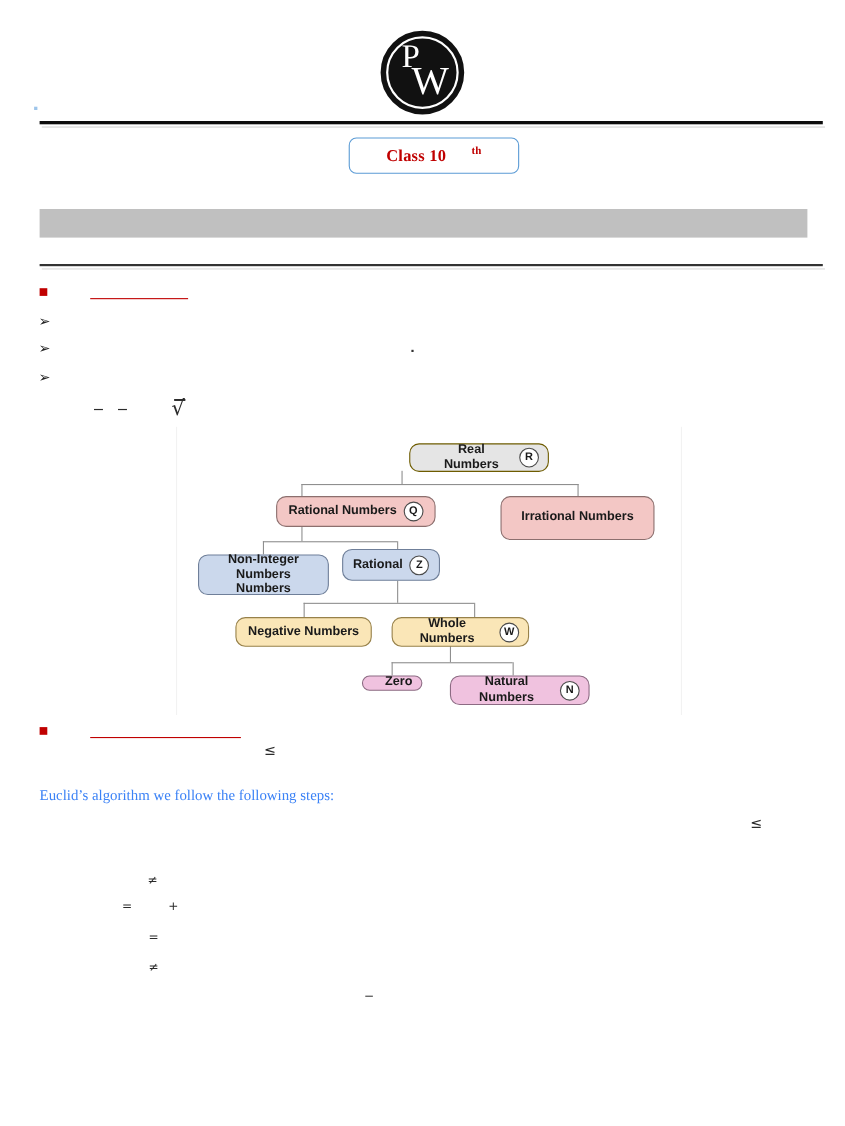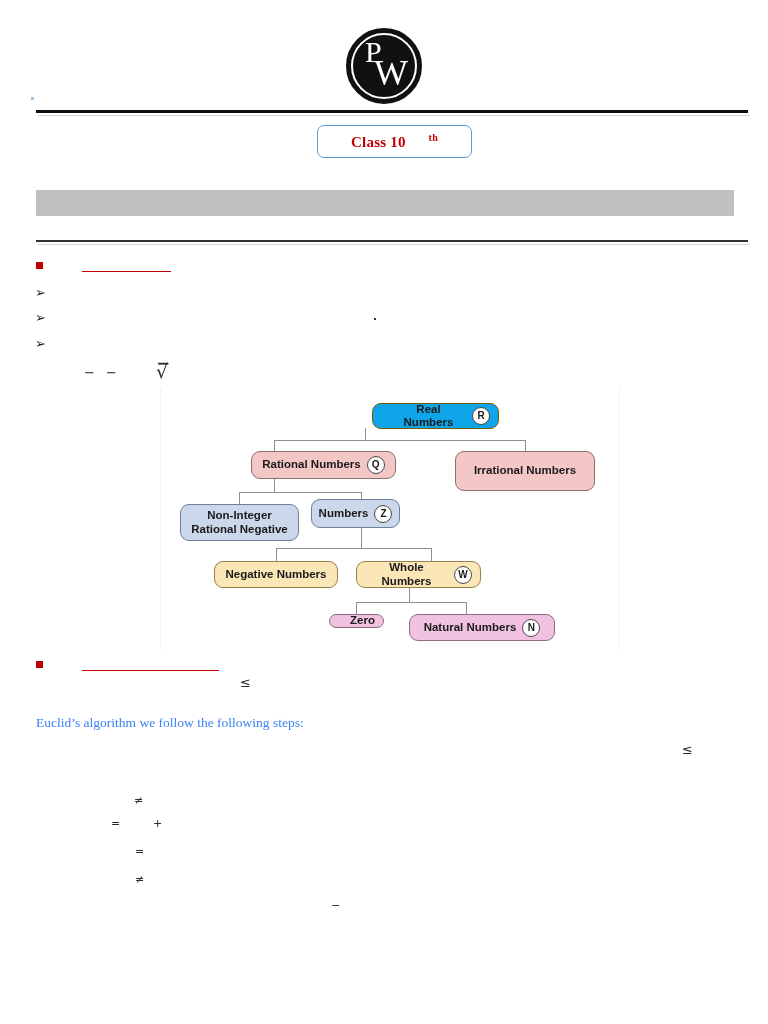--- a/index.html
+++ b/index.html
@@ -233,21 +233,21 @@
     gap: 6px;
     font-family: "Liberation Sans", sans-serif;
     font-weight: bold;
     font-size: 11.5px;
     color: #1a1a1a;
     text-align: center;
     line-height: 1.15;
     padding: 0 8px;
     z-index: 2;
   }
-  .node.yellow   { background: #0ea5e9; border-color: #6e5c00; padding-left: 18px; }
+  .node.yellow   { background: #e5e5e5; border-color: #6e5c00; padding-left: 18px; }
   .node.pink     { background: #F3C7C5; border-color: #8c6f6e; }
   .node.blue     { background: #CBD8EC; border-color: #6f7f99; }
   .node.cream    { background: #FAE6B7; border-color: #97814a; }
   .node.magenta  { background: #F0C2DF; border-color: #8c6b83; }
   .badge {
     display: inline-flex;
     align-items: center;
     justify-content: center;
     width: 16px;
     height: 16px;
@@ -337,42 +337,42 @@
       <span class="label">Rational Numbers</span>
       <span class="badge">Q</span>
     </div>
 
     <div class="node pink" style="left:294px; top:63px; width:140px; height:40px;">
       <span class="label">Irrational Numbers</span>
     </div>
 
     <div class="node blue" style="left:19px; top:116px; width:119px; height:37px;">
       <span class="label">Non-Integer
-Rational Negative</span>
+Numbers Numbers</span>
     </div>
 
     <div class="node blue" style="left:150px; top:111px; width:89px; height:29px;">
-      <span class="label">Numbers</span>
+      <span class="label">Rational</span>
       <span class="badge">Z</span>
     </div>
 
     <div class="node cream" style="left:53px; top:173px; width:124px; height:27px;">
       <span class="label">Negative Numbers</span>
     </div>
 
     <div class="node cream" style="left:195px; top:173px; width:125px; height:27px;">
       <span class="label">Whole Numbers</span>
       <span class="badge">W</span>
     </div>
 
     <div class="node magenta" style="left:168px; top:226px; width:55px; height:14px;justify-content:flex-end;">
       <span class="label">Zero</span>
     </div>
 
-    <div class="node magenta" style="left:248px; top:226px; width:146px; height:27px;">
+    <div class="node magenta" style="left:248px; top:226px; width:127px; height:27px;">
       <span class="label">Natural Numbers</span>
       <span class="badge">N</span>
     </div>
   </div>
 
   <div class="sq-bullet" style="left:36px; top:661px;"></div>
   <div class="heading-text" style="left:82px; top:658px;"></div>
   <div class="heading-underline" style="left:82px; top:670px; width:137px;"></div>
 
   <div class="mathsym" style="left:240px; top:676px;">≤</div>

